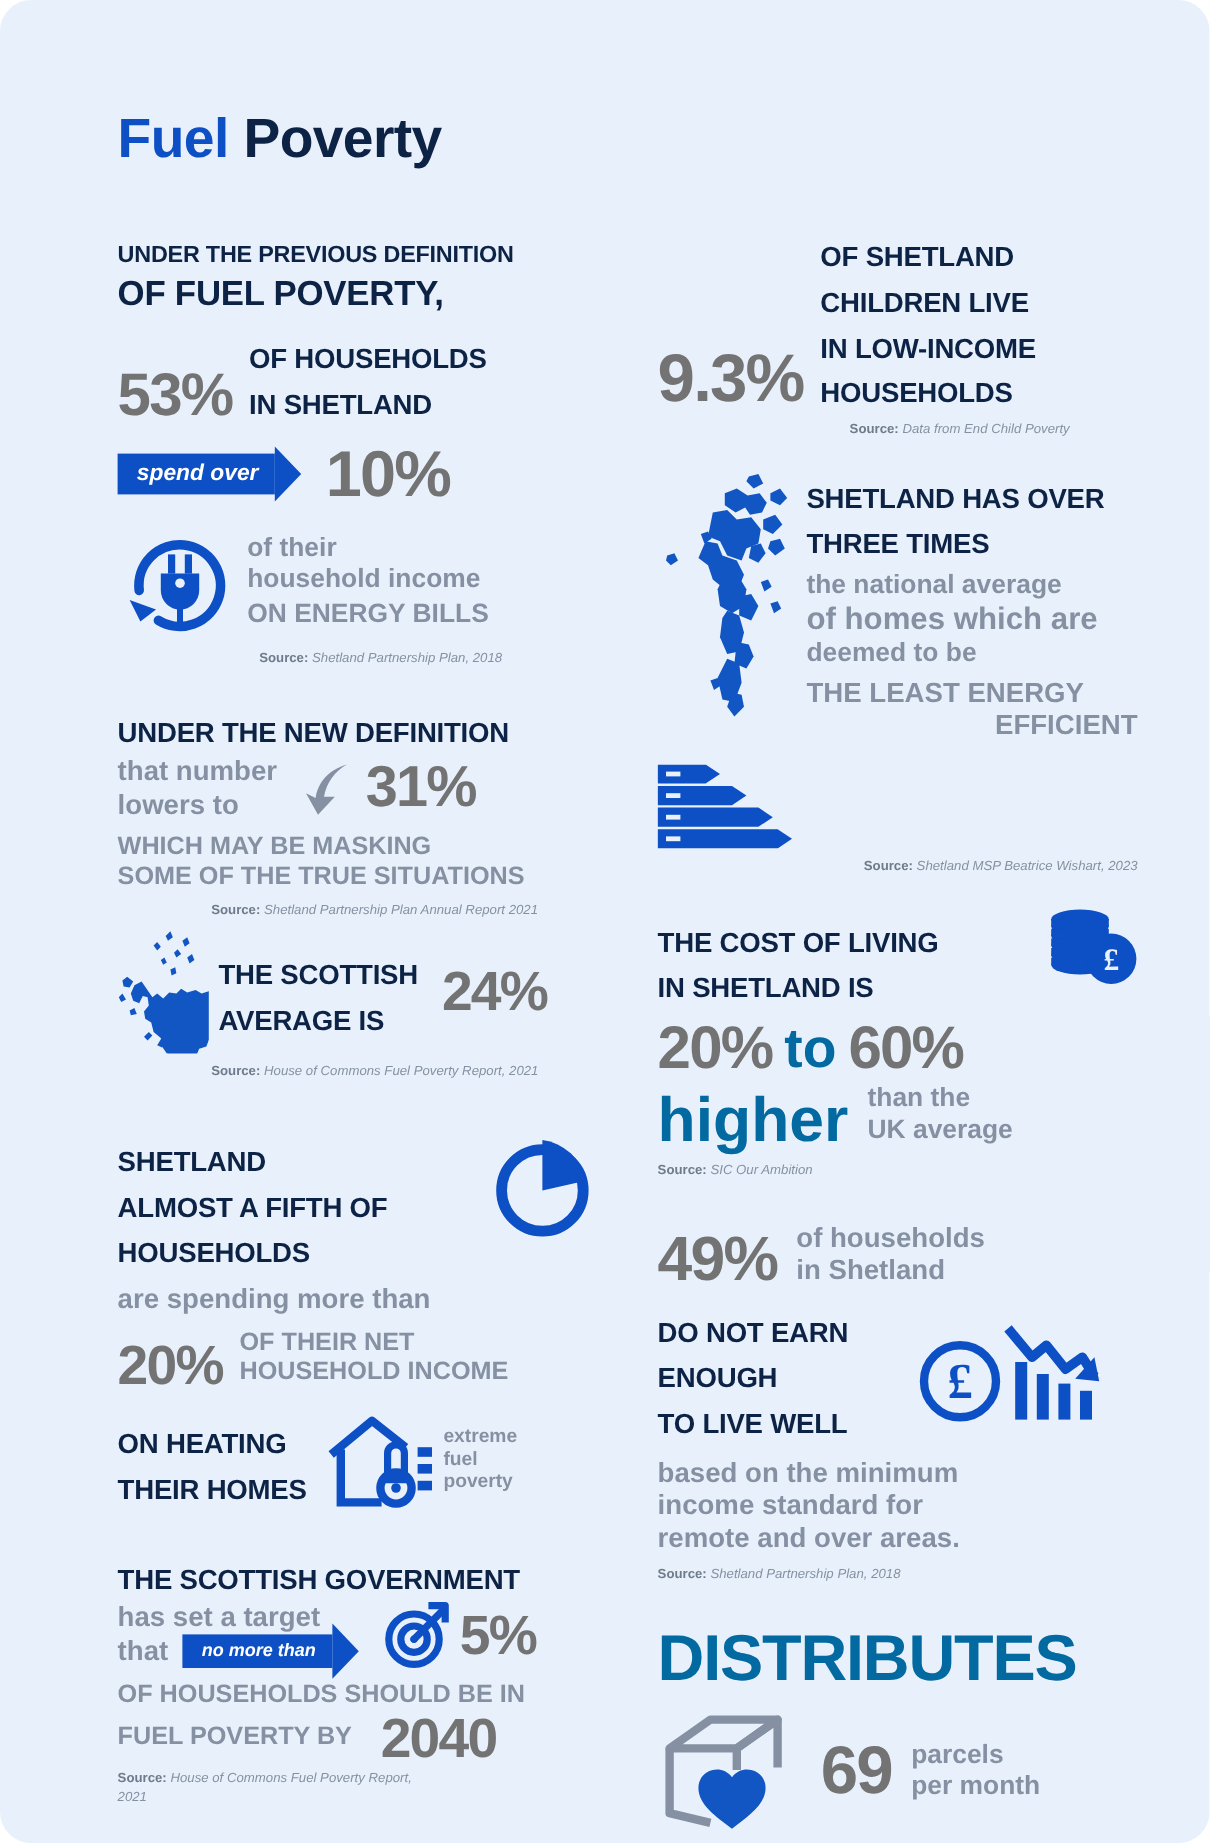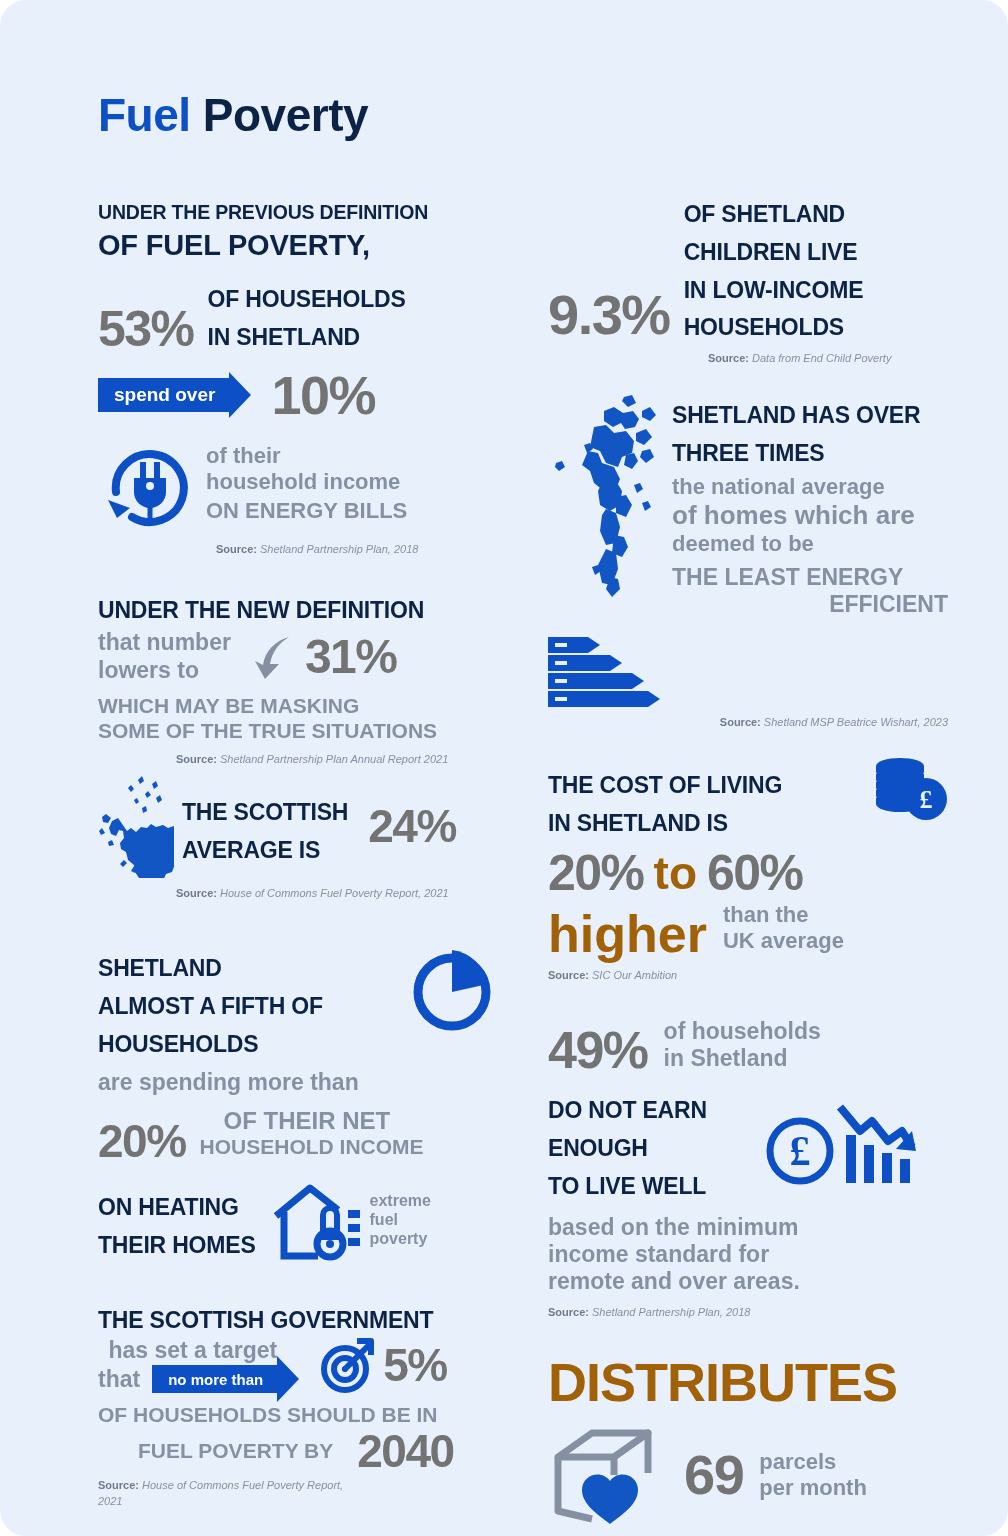--- a/index.html
+++ b/index.html
@@ -9,21 +9,21 @@
     font-family: "Liberation Sans", sans-serif;
     overflow: hidden;
   }
   #poster {
     position: relative;
     width: 1008px; height: 1536px;
     background: #e8f1fb;
     border-radius: 26px;
     overflow: hidden;
   }
-  .grey   { color: #a16207; }
+  .grey   { color: #0369a1; }
 
   
   #title {
     position: absolute; left: 98px; top: 88px;
     font-size: 46px; font-weight: 700; letter-spacing: -0.5px;
   }
   #title .t-fuel { color:#0d4fc4; }
   #title .t-pov  { color:#0d2346; }
 
   
@@ -53,21 +53,21 @@
   }
   .src b { font-style: normal; font-weight: 700; color:#6f7b8d; }
 
   .row { display: flex; align-items: flex-end; }
   .rowc { display: flex; align-items: center; }
 
   
   .arrow-badge {
     position: relative; display: inline-flex; align-items: center;
     background: #0d4fc4; color: #fff; font-weight: 700;
-    height: 34px; padding: 0 14px 0 16px;
+    height: 34px; padding: 0 14px 0 16px; font-style: italic;
   }
   .arrow-badge::after {
     content: ""; position: absolute; right: -22px; top: 50%;
     transform: translateY(-50%);
     border-top: 23px solid transparent;
     border-bottom: 23px solid transparent;
     border-left: 22px solid #0d4fc4;
   }
   svg { display: block; }
 </style>
@@ -188,21 +188,21 @@
           <svg width="92" height="92" viewBox="0 0 92 92">
             <circle cx="46" cy="46" r="34" fill="none" stroke="#0d4fc4" stroke-width="9"></circle>
             <path d="M46 46 L46 4 A42 42 0 0 1 82 38 Z" fill="#0d4fc4"></path>
           </svg>
         </div>
       </div>
       <div class="gy" style="font-size:23px; margin-top:12px;">are spending more than</div>
       <div class="row" style="margin-top:10px;">
         <div class="num" style="font-size:46px;">20%</div>
         <div style="margin-left:14px; padding-bottom:4px;">
-          <div class="gy gy-up" style="font-size:24px;margin-left:24px;">OF THEIR NET</div>
+          <div class="gy gy-up" style="font-size:21px;">OF THEIR NET</div>
           <div class="gy gy-up" style="font-size:21px;">HOUSEHOLD INCOME</div>
         </div>
       </div>
       <div class="rowc" style="margin-top:16px;">
         <div>
           <div class="hd hd-m">ON HEATING</div>
           <div class="hd hd-m">THEIR HOMES</div>
         </div>
         <div style="margin-left:16px;">
           <svg width="92" height="82" viewBox="0 0 92 82">
@@ -219,21 +219,21 @@
         <div style="margin-left:6px;">
           <div class="gy" style="font-size:16px;">extreme</div>
           <div class="gy" style="font-size:16px;">fuel</div>
           <div class="gy" style="font-size:16px;">poverty</div>
         </div>
       </div>
     </div>
 
     <div class="block" style="margin-top:46px;">
       <div class="hd hd-m">THE SCOTTISH GOVERNMENT</div>
-      <div class="rowc" style="margin-top:4px;text-align:right;">
+      <div class="rowc" style="margin-top:4px;">
         <div>
           <div class="gy" style="font-size:23px;">has set a target</div>
           <div class="rowc" style="margin-top:1px;">
             <div class="gy" style="font-size:23px;">that</div>
             <div class="arrow-badge" style="font-size:15px; height:28px; margin-left:12px;">
               <span>no more than</span>
             </div>
           </div>
         </div>
         <div style="margin-left:42px;">
@@ -242,21 +242,21 @@
             <circle cx="26" cy="32" r="11" fill="none" stroke="#0d4fc4" stroke-width="6"></circle>
             <circle cx="26" cy="32" r="3" fill="#0d4fc4"></circle>
             <path d="M26 32 L50 8" stroke="#0d4fc4" stroke-width="6" stroke-linecap="round"></path>
             <path d="M38 4 L52 4 L52 18" fill="none" stroke="#0d4fc4" stroke-width="6" stroke-linejoin="round"></path>
           </svg>
         </div>
         <div class="num" style="font-size:46px; margin-left:8px;">5%</div>
       </div>
       <div class="gy gy-up" style="font-size:21px; margin-top:10px;">OF HOUSEHOLDS SHOULD BE IN</div>
       <div class="rowc">
-        <div class="gy gy-up" style="font-size:21px;margin-left:40px;">FUEL POVERTY BY</div>
+        <div class="gy gy-up" style="font-size:21px;">FUEL POVERTY BY</div>
         <div class="num" style="font-size:46px; margin-left:24px;">2040</div>
       </div>
       <div class="src" style="margin-top:4px; width:250px;">
         <b>Source:</b><span> House of Commons Fuel Poverty Report, 2021</span>
       </div>
     </div>
   </div>
 
   <div class="col" id="col-right">
 

